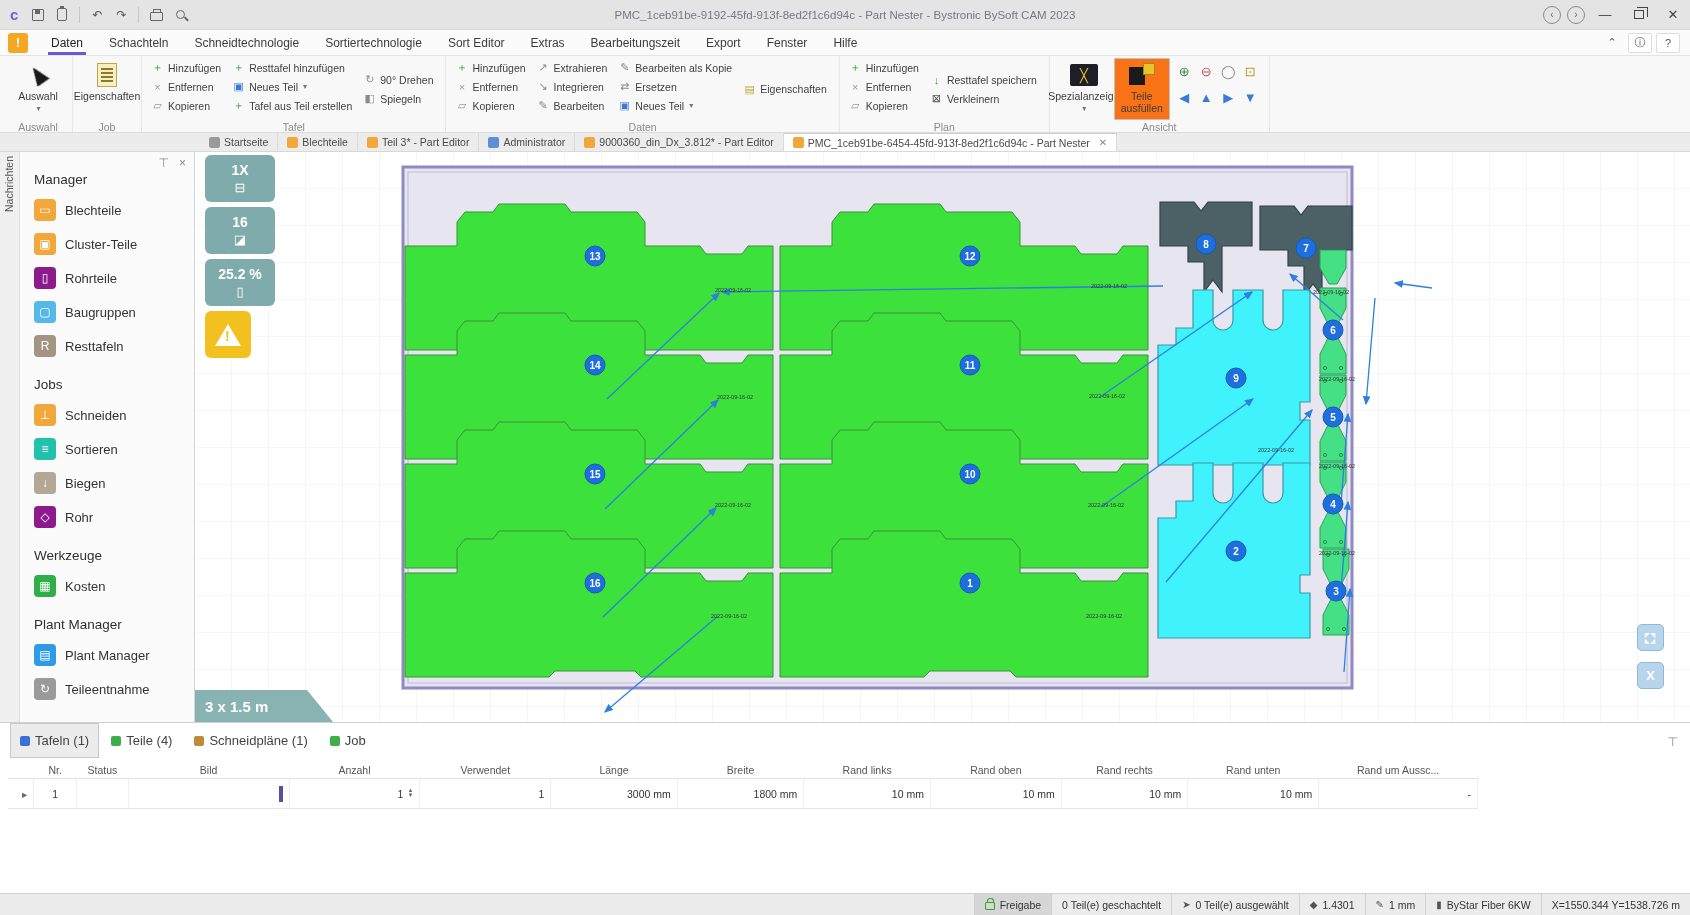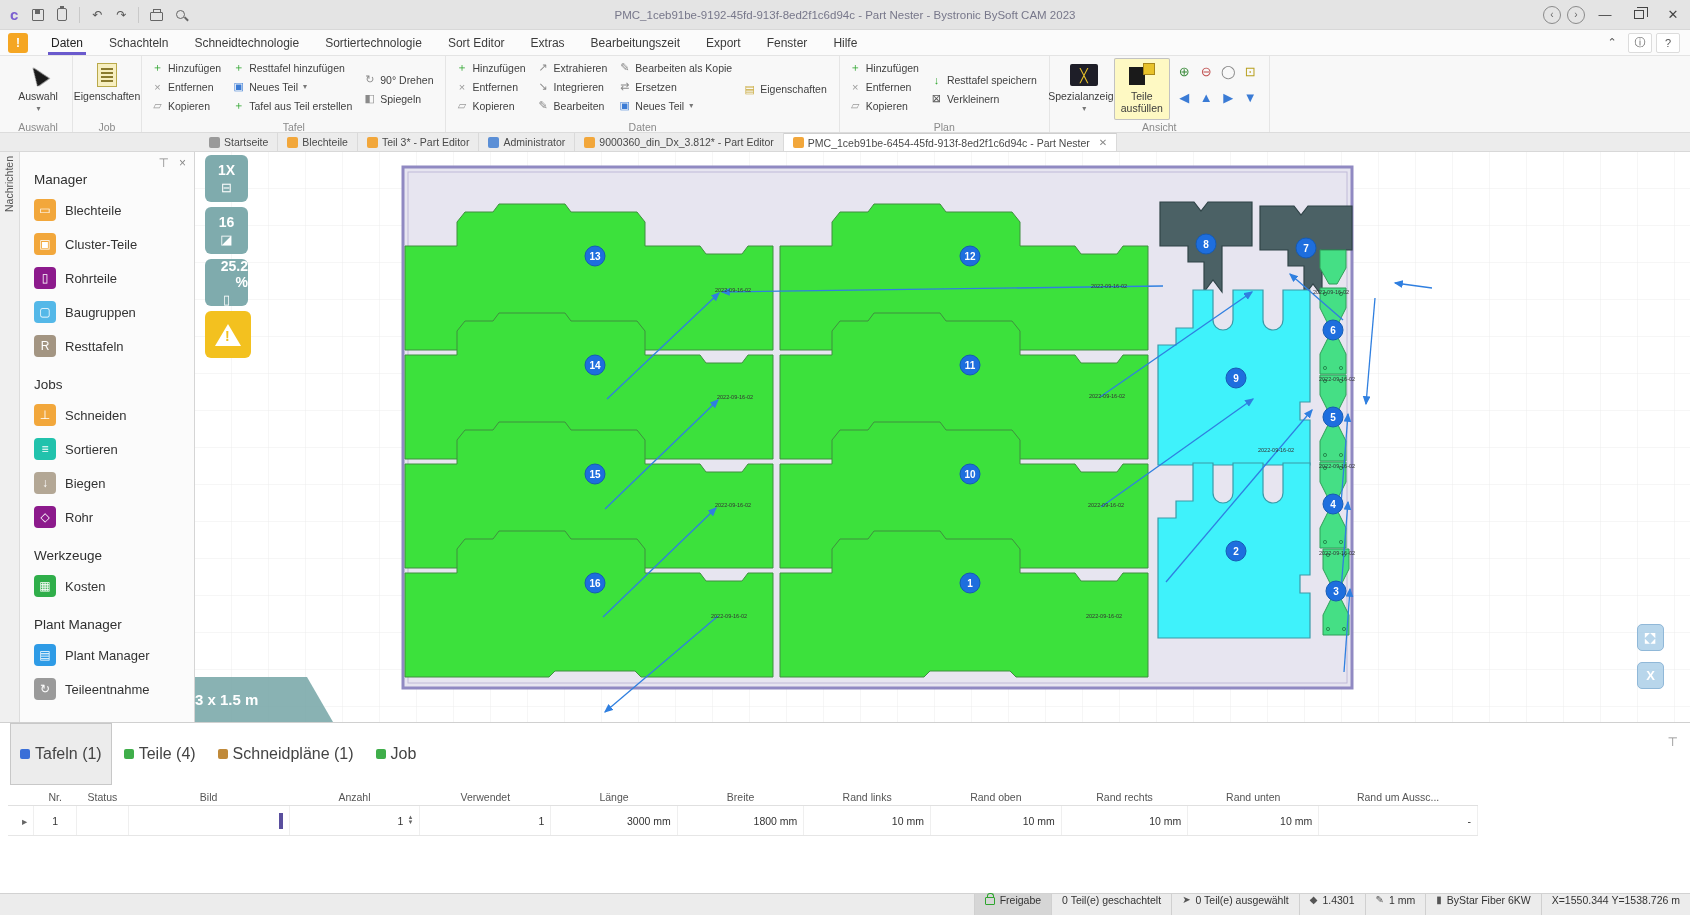--- a/index.html
+++ b/index.html
@@ -41,21 +41,21 @@
     display:flex; align-items:center; justify-content:center; color:#555; font-size:11px; }
   .mr-plain { border:none; background:none; }
 
   
   .ribbon { height:77px; background:#f8f8f8; display:flex; border-bottom:1px solid #dcdcdc; padding-left:4px;}
   .rgroup { display:flex; flex-direction:column; position:relative; padding:2px 6px 0 6px; border-right:1px solid #e5e5e5;}
   .rg-body { flex:1; display:flex; align-items:flex-start; gap:2px;}
   .rg-label { text-align:center; font-size:10.5px; color:#8a8a8a; padding:1px 0 2px; }
   .bigbtn { width:56px; min-width:50px; height:62px; display:flex; flex-direction:column; align-items:center;
     justify-content:flex-start; padding-top:4px; border-radius:2px; cursor:pointer; gap:2px;}
-  .bigbtn.selected { background:#fef9c3; box-shadow:inset 0 0 0 1px #c2c2c2; }
+  .bigbtn.selected { background:#f97316; box-shadow:inset 0 0 0 1px #c2c2c2; }
   .bigbtn .blabel { font-size:10.5px; color:#3c3c3c; text-align:center; line-height:1.15; }
   .big-ico { width:30px; height:26px; display:flex; align-items:center; justify-content:center; font-size:18px; }
   .cursor-ico { width:0;height:0;border-left:7px solid transparent;border-right:7px solid transparent;
     border-bottom:18px solid #1a1a1a; transform:rotate(-35deg); filter:drop-shadow(1px 1px 0 #999);}
   .doc-ico { width:20px;height:24px;background:#f7efc0;border:1px solid #b9a94a;position:relative;}
   .doc-ico:after{content:"";position:absolute;left:3px;top:4px;width:12px;height:2px;background:#8a7b2e;
     box-shadow:0 4px 0 #8a7b2e,0 8px 0 #8a7b2e,0 12px 0 #8a7b2e;}
   .special-ico { width:28px;height:22px;background:#1e1e28;border-radius:2px;color:#e8c22a;font-size:13px;
     display:flex;align-items:center;justify-content:center;}
   .fill-ico { width:26px;height:24px;position:relative;}
@@ -86,60 +86,60 @@
   .sidebar { width:175px; background:#fbfbfb; border-right:1px solid #d5d5d5; padding:6px 0 0 14px; position:relative;}
   .sb-top { position:absolute; top:4px; right:8px; display:flex; gap:10px; color:#888; font-size:12px;}
   .sb-section { font-size:13.5px; color:#2f2f2f; margin:14px 0 6px 0; }
   .sb-item { display:flex; align-items:center; gap:9px; padding:6px 0; cursor:pointer; }
   .sb-ico { width:22px; height:22px; border-radius:4px; color:#fff; display:flex; align-items:center;
     justify-content:center; font-size:12px; flex:0 0 22px;}
   .sb-label { font-size:13px; color:#333; }
 
   
   .canvas { position:relative; flex:1; background:#fff; overflow:hidden; }
-  .ovl-btn { position:absolute; width:43px; height:47px; background:rgba(116,164,166,.92); border-radius:6px;
+  .ovl-btn { position:absolute; width:70px; height:47px; background:rgba(116,164,166,.92); border-radius:6px;
     color:#fff; display:flex; flex-direction:column; align-items:center; justify-content:center; gap:2px;
     font-size:14px; font-weight:bold; cursor:pointer;text-align:right; }
   .ovl-btn .sub { font-size:13px; font-weight:normal; }
   .warn-btn { position:absolute; width:46px; height:47px; background:#f3c11f; border-radius:6px; cursor:pointer;
     display:flex; align-items:center; justify-content:center;}
   .warn-tri { width:0; height:0; border-left:13px solid transparent; border-right:13px solid transparent;
     border-bottom:22px solid #fff; position:relative;}
   .warn-tri:after { content:"!"; position:absolute; left:-3px; top:4px; color:#f3c11f; font-weight:bold; font-size:14px;}
-  .sheet-badge { position:absolute; left:0; bottom:0; height:45px; width:138px; background:rgba(116,164,166,.85);
-    color:#fff; font-size:15px; font-weight:bold; display:flex; align-items:center; 
+  .sheet-badge { position:absolute; left:0; bottom:0; height:32px; width:138px; background:rgba(116,164,166,.85);
+    color:#fff; font-size:15px; font-weight:bold; display:flex; align-items:center; padding-left:10px;
     clip-path:polygon(0 0,112px 0,138px 100%,0 100%); }
   .fl-btn { position:absolute; width:27px; height:27px; background:rgba(160,200,228,.75); border:1px solid #90b8d8;
     border-radius:5px; color:#fff; display:flex; align-items:center; justify-content:center; font-weight:bold;
     font-size:13px; cursor:pointer;}
   .fl-grid { font-size:6px; line-height:6px; letter-spacing:1px;}
 
   
   .jobpanel { height:171px; background:#fff; border-top:1px solid #d0d0d0; position:relative; padding-left:8px;}
   .jp-title { font-size:15px; color:#333; padding:12px 0 8px 4px; }
   .jp-pin { position:absolute; right:12px; top:12px; color:#888; font-size:12px;}
   .jp-tabs { display:flex; gap:2px; padding-left:2px; }
-  .jp-tab { display:flex; align-items:center; gap:5px; font-size:16px; color:#444; padding:21px 9px;
+  .jp-tab { display:flex; align-items:center; gap:5px; font-size:13px; color:#444; padding:9px 9px;
     border:1px solid transparent; cursor:pointer;}
   .jp-tab.active { background:#ececec; border-color:#c8c8c8; }
   .jp-ico { width:10px; height:10px; border-radius:2px; display:inline-block;}
   table.jp { border-collapse:collapse; width:1470px; margin-top:4px; table-layout:fixed; font-size:10.5px;}
   table.jp th { font-weight:normal; color:#555; text-align:center; border-bottom:1px solid #e0e0e0;
     padding:2px 6px; height:16px; white-space:nowrap; overflow:hidden; text-overflow:ellipsis;}
   table.jp td { border-bottom:1px solid #e6e6e6; border-right:1px solid #efefef; padding:2px 6px; height:30px;
     text-align:right; white-space:nowrap;}
   td.c-exp { text-align:center; color:#666; }
   .status-sw { width:30px; height:20px; background:#3fcc5a; margin:0 auto; }
   .thumb { width:48px; height:26px; background:#e2e2e2; border:2px solid #5a4f9e; margin:0 auto;}
   .spin { float:right; display:flex; flex-direction:column; font-size:6px; color:#666; line-height:5px; margin-left:4px;}
 
   
   .statusbar { height:22px; background:#ececec; border-top:1px solid #d2d2d2; display:flex; align-items:stretch;
     justify-content:flex-end; font-size:10.5px; color:#333; }
-  .st-item { display:flex; align-items:flex-start; gap:5px; padding:0 10px; border-left:1px solid #d0d0d0; white-space:nowrap;}
+  .st-item { display:flex; align-items:center; gap:5px; padding:0 10px; border-left:1px solid #d0d0d0; white-space:nowrap;}
   .st-item.chip { background:#d6d6d6; }
   .lock-ico { width:10px; height:8px; border:1.5px solid #2ea52e; border-radius:1px; position:relative; margin-top:3px;}
   .lock-ico:before { content:""; position:absolute; top:-5px; left:1px; width:5px; height:4px;
     border:1.5px solid #2ea52e; border-bottom:none; border-radius:3px 3px 0 0;}
   .st-ico { color:#555; font-size:10px; }
 </style>
 </head>
 <body>
 
 <div class="titlebar">

